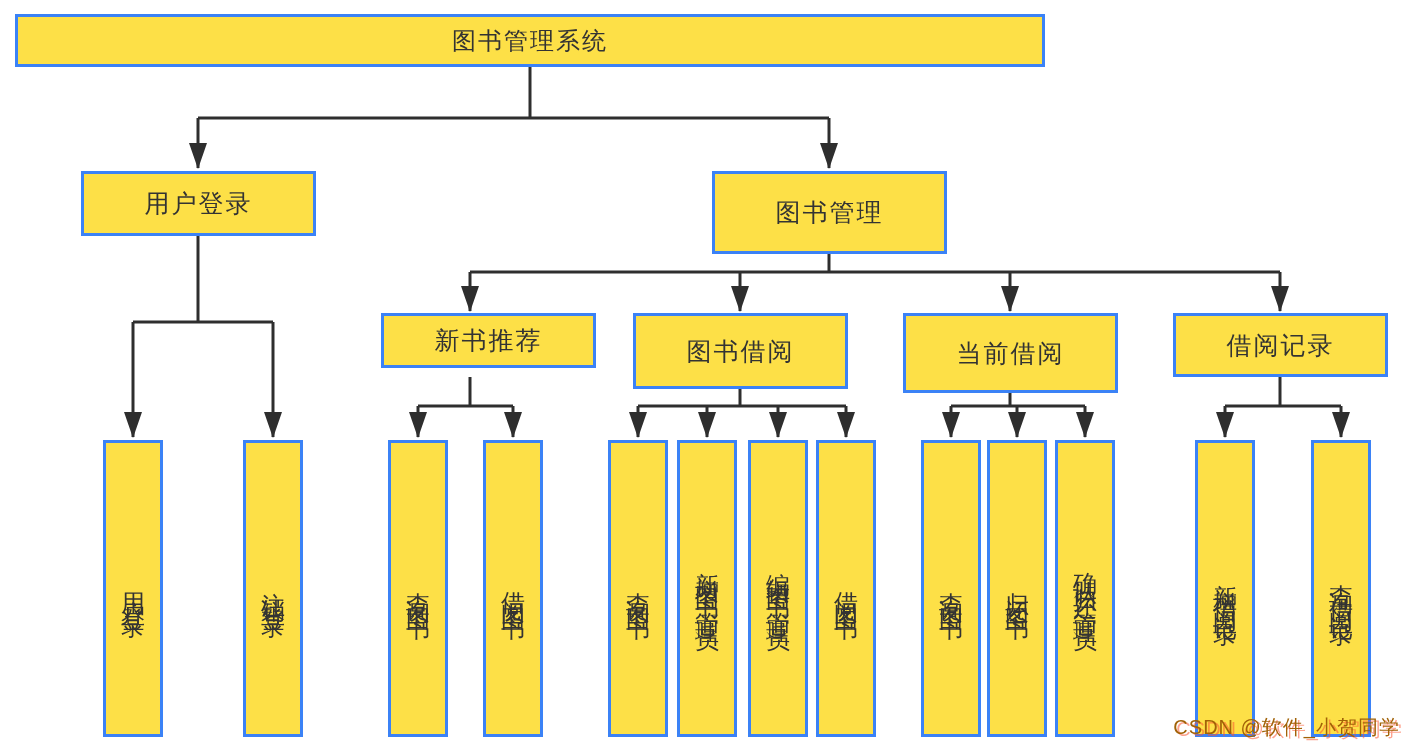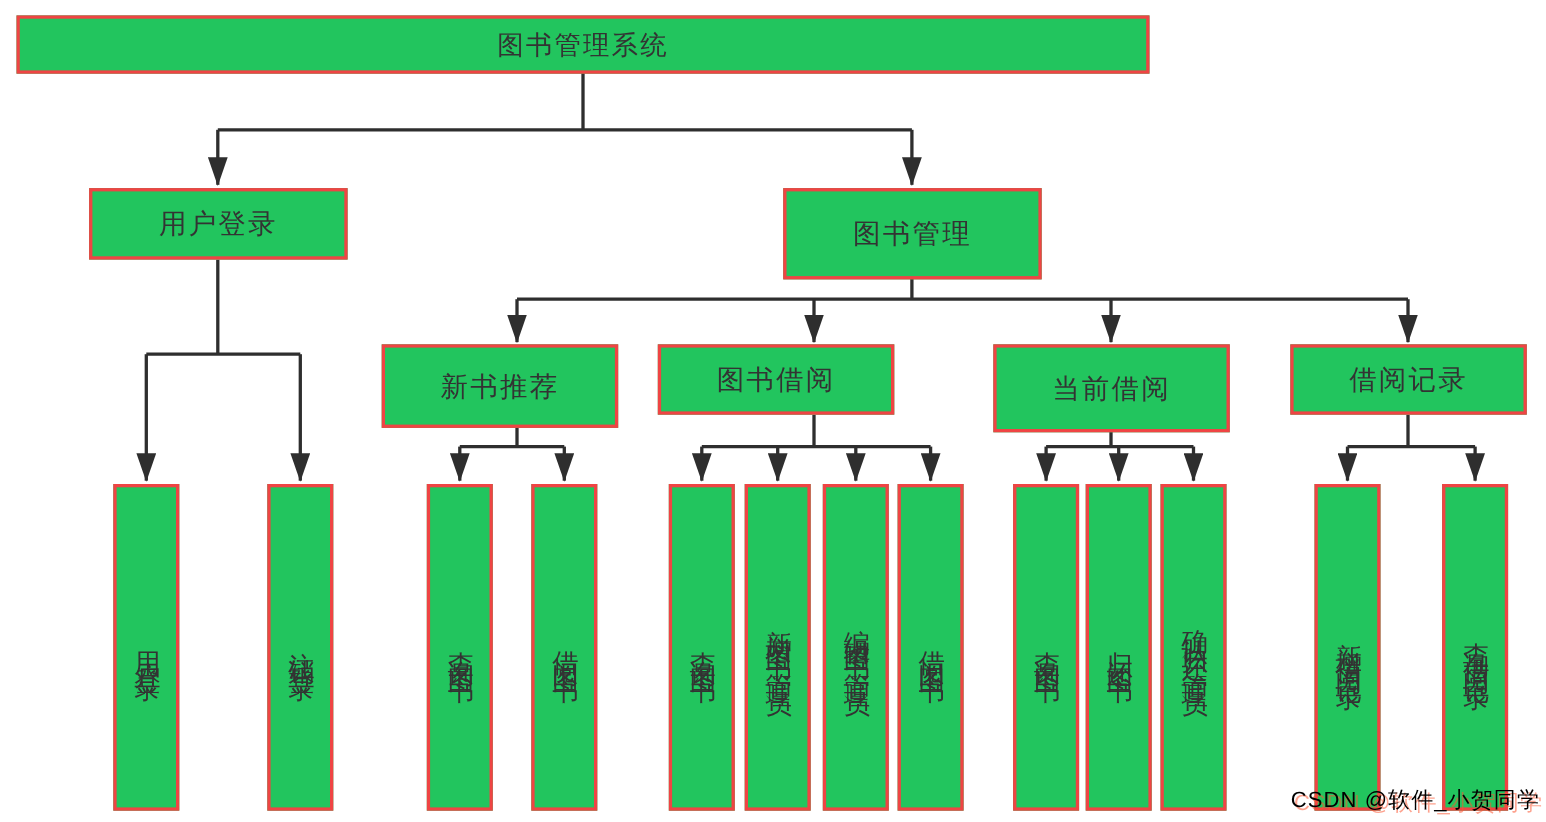--- a/index.html
+++ b/index.html
@@ -1,29 +1,29 @@
 <!DOCTYPE html>
 <html><head>
 <meta charset="utf-8">
 <title>Diagram</title>
 <style>
   html,body{margin:0;padding:0;background:#ffffff;}
   body{width:1405px;height:747px;overflow:hidden;
        font-family:"Liberation Sans","DejaVu Sans",sans-serif;}
   .canvas{position:relative;width:1405px;height:747px;background:#ffffff;}
   svg.connectors{position:absolute;left:0;top:0;width:1405px;height:747px;pointer-events:none;}
-  .box{position:absolute;box-sizing:border-box;background:#22c55e;
-       border:3px solid #ef4444;display:flex;align-items:center;justify-content:center;
+  .box{position:absolute;box-sizing:border-box;background:#fde047;
+       border:3px solid #3b82f6;display:flex;align-items:center;justify-content:center;
        color:#333333;}
   .hbox{font-size:25px;letter-spacing:2px;white-space:nowrap;}
   .root{font-size:24px;}
   .vbox span{writing-mode:vertical-rl;text-orientation:mixed;
        font-size:24px;letter-spacing:8px;line-height:1;color:#333333;}
   .watermark{position:absolute;right:5px;bottom:6px;font-size:20px;letter-spacing:1px;
-       color:#000000;text-shadow:3px 2px 0 rgba(252,85,49,0.55);white-space:nowrap;}
+       color:#a16207;text-shadow:3px 2px 0 rgba(252,85,49,0.55);white-space:nowrap;}
 </style>
 </head>
 <body>
 
 <div class="canvas">
 
   <svg class="connectors" viewBox="0 0 1405 747" xmlns="http://www.w3.org/2000/svg">
     <defs>
       <marker id="arw" markerUnits="userSpaceOnUse" markerWidth="26" markerHeight="18" viewBox="0 0 26 18" refX="25" refY="9" orient="auto">
         <path d="M0,0 L26,9 L0,18 Z" fill="#2e2e2e"></path>
@@ -77,24 +77,24 @@
     <span>图书管理系统</span>
   </div>
 
   <div class="box hbox" style="left:81px;top:171px;width:235px;height:65px;">
     <span>用户登录</span>
   </div>
   <div class="box hbox" style="left:712px;top:171px;width:235px;height:83px;">
     <span>图书管理</span>
   </div>
 
-  <div class="box hbox" style="left:347px;top:313px;width:215px;height:76px;">
+  <div class="box hbox" style="left:381px;top:313px;width:215px;height:55px;">
     <span>新书推荐</span>
   </div>
-  <div class="box hbox" style="left:598px;top:313px;width:215px;height:64px;font-family:Liberation Mono, monospace;">
+  <div class="box hbox" style="left:633px;top:313px;width:215px;height:76px;font-family:Liberation Mono, monospace;">
     <span>图书借阅</span>
   </div>
   <div class="box hbox" style="left:903px;top:313px;width:215px;height:80px;">
     <span>当前借阅</span>
   </div>
   <div class="box hbox" style="left:1173px;top:313px;width:215px;height:64px;">
     <span>借阅记录</span>
   </div>
 
   <div class="box vbox" style="left:103px;top:440px;width:60px;height:297px;">

